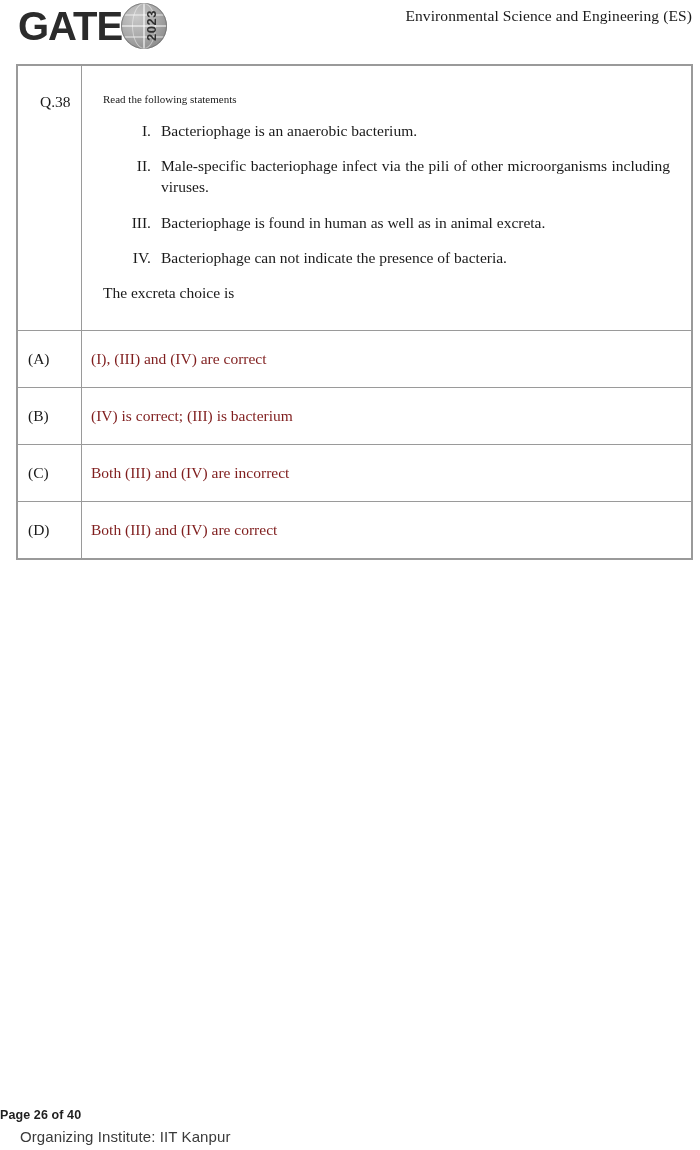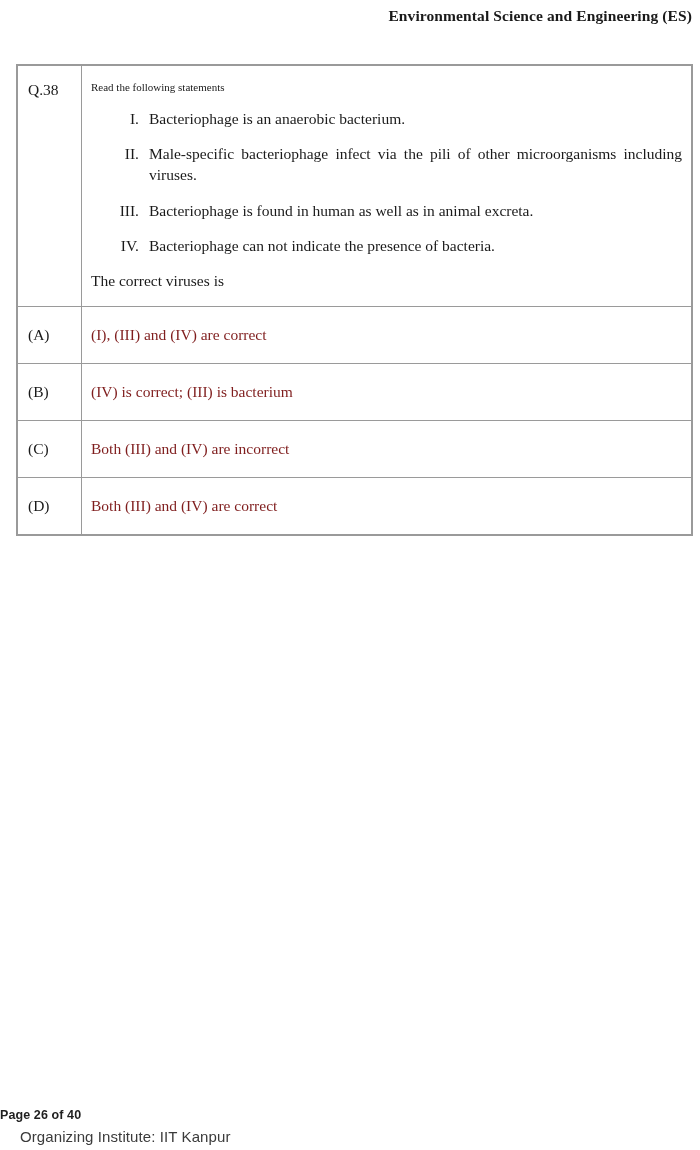--- a/index.html
+++ b/index.html
@@ -109,21 +109,21 @@
     transform-origin: center center;
     text-align: center;
     line-height: 30px;
     letter-spacing: 0.5px;
   }
   .header-title {
     position: absolute;
     right: 8px;
     top: 7px;
     font-family: "Liberation Serif", "DejaVu Serif", serif;
-    font-weight: bold;
+    font-weight: normal;
     font-size: 15.5px;
     color: #1a1a1a;
     letter-spacing: 0.1px;
     white-space: nowrap;
   }
 
   
   .q-table {
     position: absolute;
     left: 16px;
@@ -134,21 +134,21 @@
     border-collapse: collapse;
   }
   .q-table table {
     width: 100%;
     border-collapse: collapse;
     table-layout: fixed;
   }
   .q-table td {
     border: 1px solid #9a9a9a;
     vertical-align: top;
-    padding: 0;
+    padding: 12px;
   }
   .col-label {
     width: 64px;
   }
   .cell-label {
     font-size: 15.5px;
     line-height: 1.3;
     padding: 14px 0 0 10px;
     color: #1a1a1a;
     white-space: nowrap;
@@ -248,20 +248,26 @@
     font-size: 15px;
     color: #3b3b3b;
     letter-spacing: 0.1px;
   }
 </style>
 </head>
 <body>
 
 <div class="page-header">
 
+  <div class="logo">
+    <div class="logo-globe"></div>
+    <div class="logo-ring"></div>
+    <div class="logo-text">GATE</div>
+    <div class="logo-year">2023</div>
+  </div>
 
   <div class="header-title">Environmental Science and Engineering (ES)</div>
 </div>
 
 <div class="q-table">
   <table>
     <colgroup>
       <col class="col-label">
       <col>
     </colgroup>
@@ -286,21 +292,21 @@
               <li class="stmt">
                 <span class="stmt-num">III.</span>
                 <span class="stmt-text">Bacteriophage is found in human as well as in animal excreta.</span>
               </li>
               <li class="stmt">
                 <span class="stmt-num">IV.</span>
                 <span class="stmt-text">Bacteriophage can not indicate the presence of bacteria.</span>
               </li>
             </ul>
 
-            <p class="q-outro">The correct viruses is</p>
+            <p class="q-outro">The excreta choice is</p>
           </div>
         </td>
       </tr>
 
       <tr class="opt-row">
         <td>
           <div class="opt-label">(A)</div>
         </td>
         <td>
           <div class="opt-text">(I), (III) and (IV) are correct</div>

